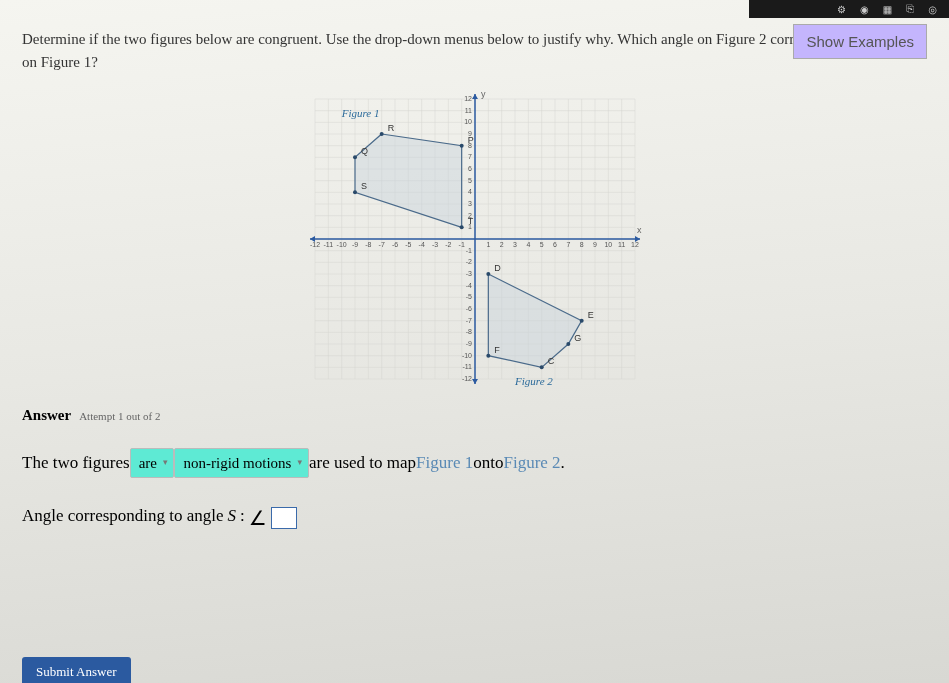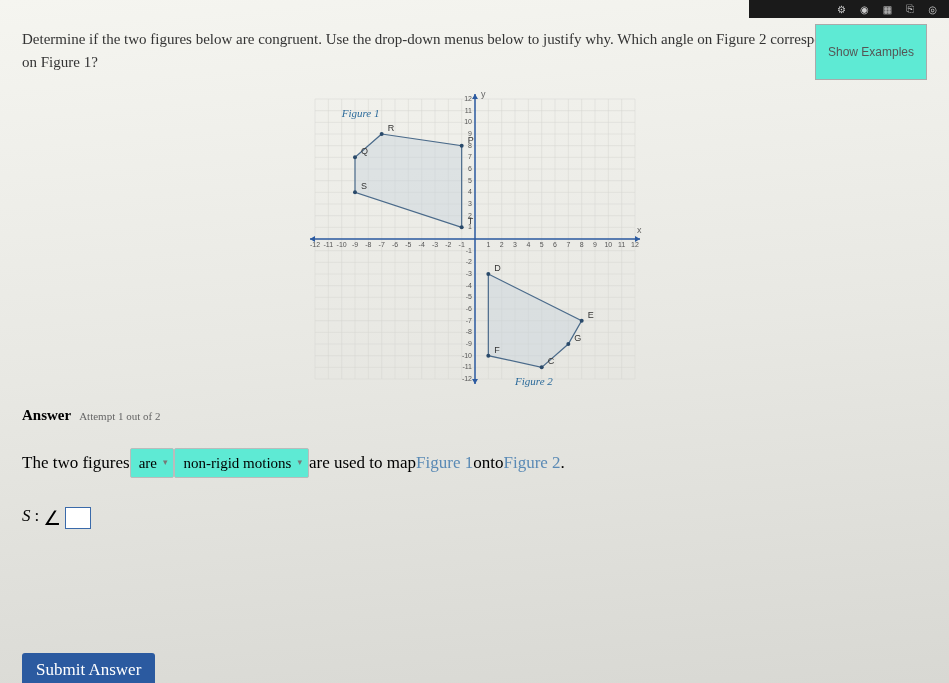--- a/index.html
+++ b/index.html
@@ -30,25 +30,25 @@
     }
     .content {
       padding: 28px 22px 0 22px;
       position: relative;
     }
     .show-examples {
       position: absolute;
       right: 22px;
       top: 24px;
       border: 1px solid #aaa;
-      padding: 20px 12px;
-      font-size: 12px;
+      padding: 8px 12px;
+      font-size: 15px;
       font-family: Arial, sans-serif;
       color: #555;
-      background: #5eead4;
+      background: #c4b5fd;
       cursor: pointer;
     }
     .question-text {
       font-size: 15px;
       line-height: 1.55;
       color: #333;
       max-width: 890px;
     }
     .chart-wrap {
       display: flex;
@@ -121,21 +121,21 @@
       position: relative;
       top: 2px;
     }
     .submit-btn {
       position: absolute;
       left: 22px;
       bottom: 0;
       background: #2b5aa0;
       color: #fff;
       padding: 7px 14px 3px 14px;
-      font-size: 17px;
+      font-size: 13px;
       font-family: inherit;
       border: none;
       border-radius: 3px 3px 0 0;
       cursor: pointer;
     }
     .varS { font-style: italic; }
   </style>
 </head>
 <body>
 
@@ -304,20 +304,21 @@
         <span class="chev">▾</span>
     </span>
     <span>are used to map</span>
     <span class="light-blue">Figure 1</span>
     <span>onto</span>
     <span class="light-blue">Figure 2</span>
       <span>.</span>
   </div>
 
   <div class="angle-row">
+    <span>Angle corresponding to angle</span>
     <span class="varS">S</span>
       <span>:</span>
     <span class="angle-sym">∠</span>
     <span class="angle-box"></span>
   </div>
 </div>
 
 <button class="submit-btn">Submit Answer</button>
 
 </body></html>

